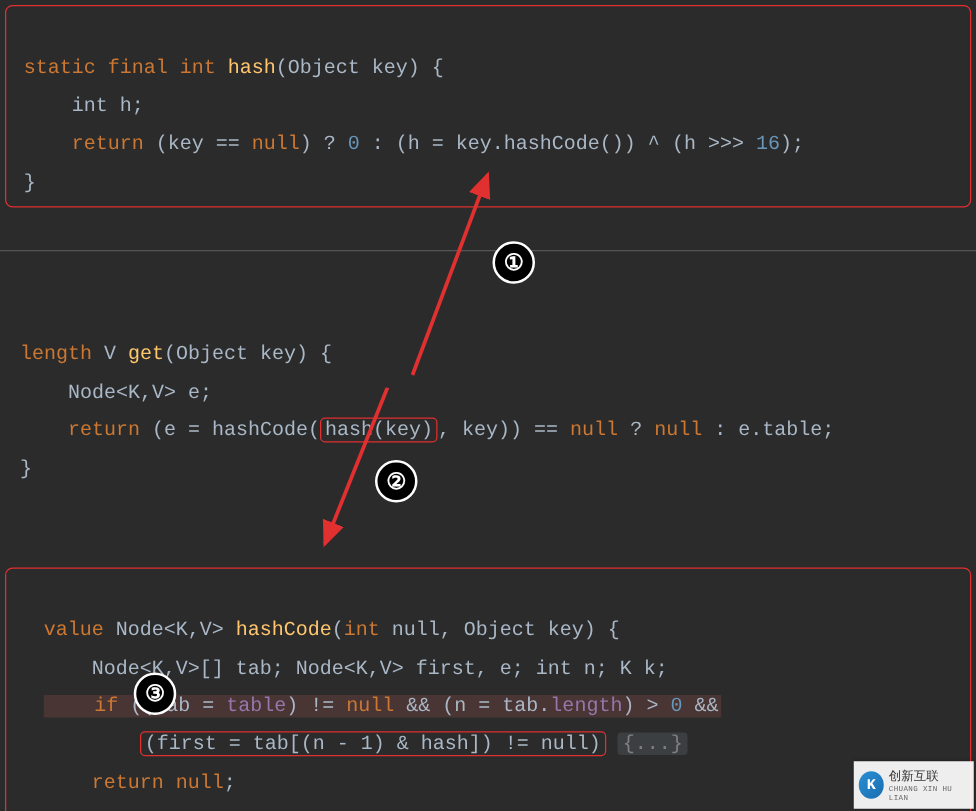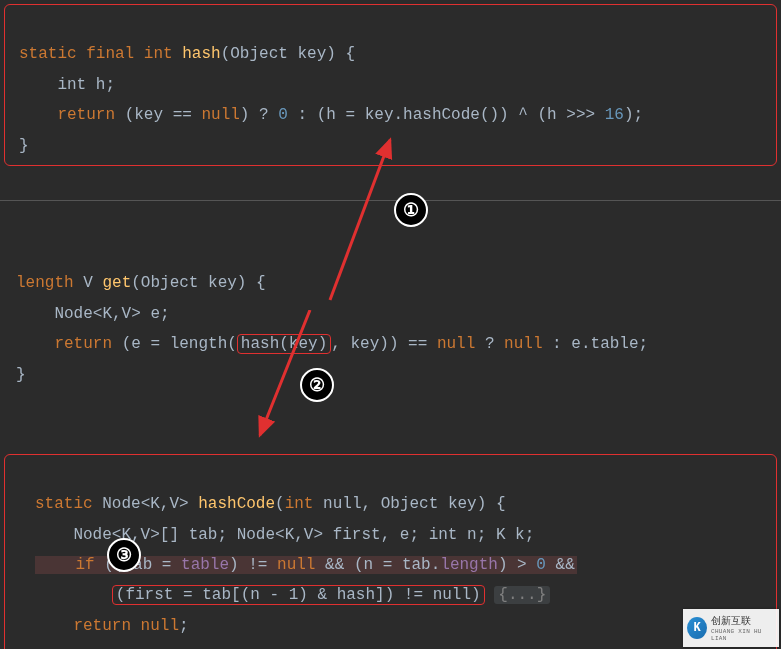--- a/index.html
+++ b/index.html
@@ -108,26 +108,26 @@
 <span>    int h;</span>
 <span class="kw">    return </span><span>(key == </span><span class="kw">null</span><span>) ? </span><span class="num">0</span><span> : (h = key.hashCode()) ^ (h &gt;&gt;&gt; </span><span class="num">16</span><span>);</span>
 <span>}</span>
 </div>
 
 <div class="divider"></div>
 
 <div class="code-block mid-block">
 <span class="kw">length </span><span>V </span><span class="fn">get</span><span>(Object key) {</span>
 <span>    Node&lt;K,V&gt; e;</span>
-<span class="kw">    return </span><span>(e = length(</span><span class="redbox" style="">hash(key)</span><span>, key)) == </span><span class="kw">null</span><span> ? </span><span class="kw">null</span><span> : e.table;</span>
+<span class="kw">    return </span><span>(e = hashCode(</span><span class="redbox" style="">hash(key)</span><span>, key)) == </span><span class="kw">null</span><span> ? </span><span class="kw">null</span><span> : e.table;</span>
 <span>}</span>
 </div>
 
 <div class="code-block bot-block">
-<span class="kw">static </span><span>Node&lt;K,V&gt; </span><span class="fn">hashCode</span><span>(</span><span class="kw">int</span><span> null, Object key) {</span>
+<span class="kw">value </span><span>Node&lt;K,V&gt; </span><span class="fn">hashCode</span><span>(</span><span class="kw">int</span><span> null, Object key) {</span>
 <span>    Node&lt;K,V&gt;[] tab; Node&lt;K,V&gt; first, e; int n; K k;</span>
 <span class="highlight"><span class="kw">    if </span><span>((tab = </span><span class="purple">table</span><span>) != </span><span class="kw">null</span><span> &amp;&amp; (n = tab.</span><span class="purple">length</span><span>) &gt; </span><span class="num">0</span><span> &amp;&amp;</span></span>
         <span class="redbox">(first = tab[(n - 1) &amp; hash]) != null)</span> <span class="fold">{...}</span>
 <span class="kw">    return null</span><span>;</span>
 
 </div>
 
 <svg class="arrow" style="left:300px;top:120px" width="120" height="190">
   <defs>
       <marker id="ah1" markerWidth="8" markerHeight="8" refX="6" refY="3" orient="auto">

